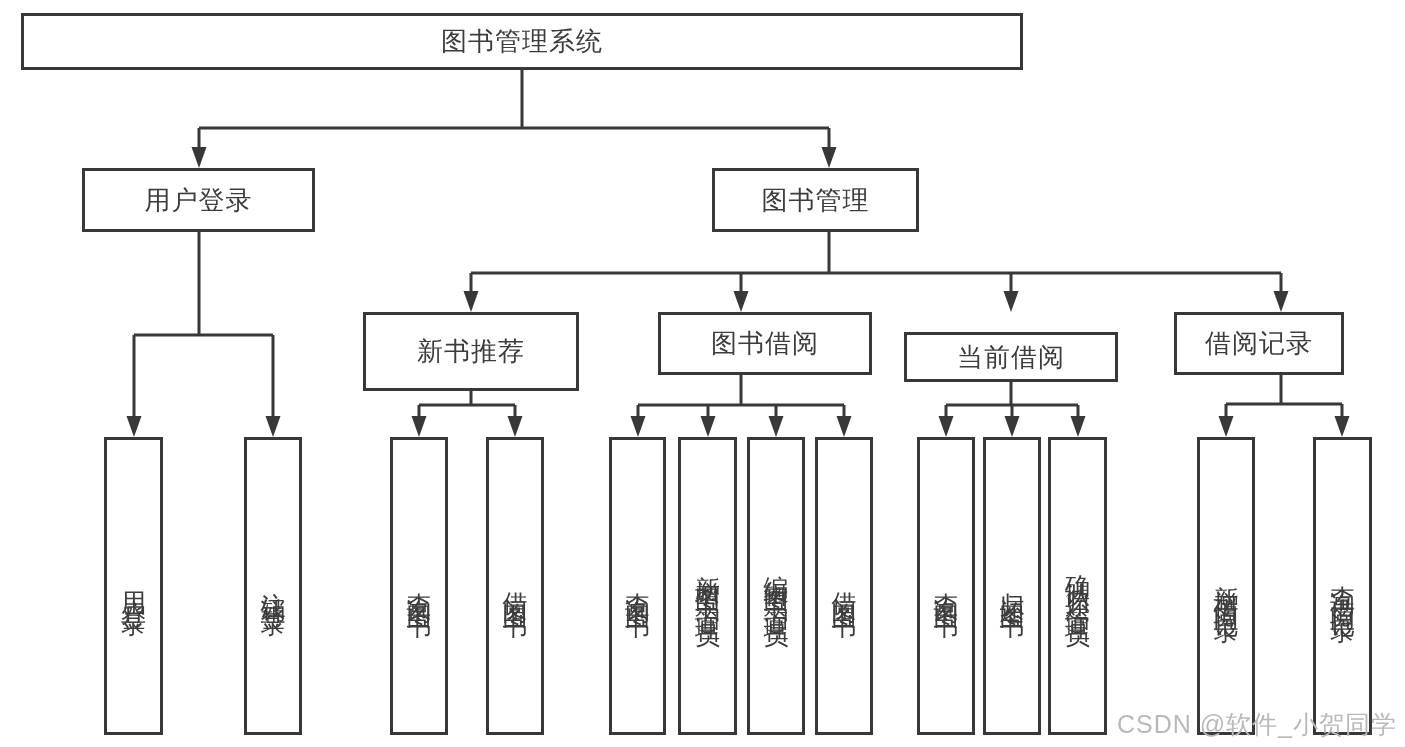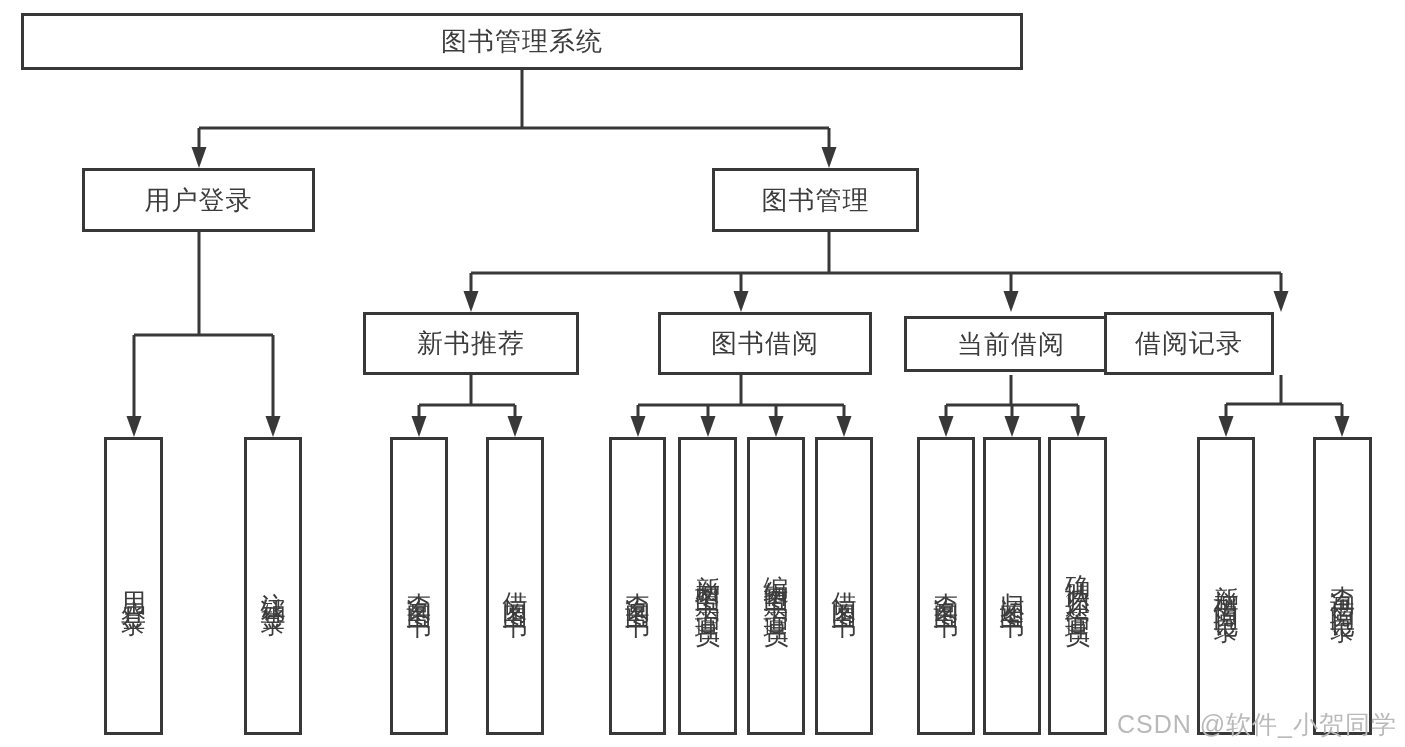--- a/index.html
+++ b/index.html
@@ -74,30 +74,30 @@
     <span>图书管理系统</span>
   </div>
 
   <div class="node" style="left:82px;top:168px;width:233px;height:64px">
     <span>用户登录</span>
   </div>
   <div class="node" style="left:712px;top:168px;width:207px;height:64px">
     <span>图书管理</span>
   </div>
 
-  <div class="node" style="left:363px;top:312px;width:216px;height:63px">
+  <div class="node" style="left:363px;top:312px;width:216px;height:79px">
     <span>新书推荐</span>
   </div>
   <div class="node" style="left:658px;top:312px;width:214px;height:63px">
     <span>图书借阅</span>
   </div>
-  <div class="node" style="left:904px;top:316px;width:214px;height:56px">
+  <div class="node" style="left:904px;top:332px;width:214px;height:50px">
     <span>当前借阅</span>
   </div>
-  <div class="node" style="left:1104px;top:312px;width:170px;height:63px">
+  <div class="node" style="left:1174px;top:312px;width:170px;height:63px">
     <span>借阅记录</span>
   </div>
 
   <div class="leaf" style="left:104px;width:59px">
     <span class="vtext">用户登录</span>
   </div>
   <div class="leaf" style="left:244px;width:58px">
     <span class="vtext">注销登录</span>
   </div>
 

